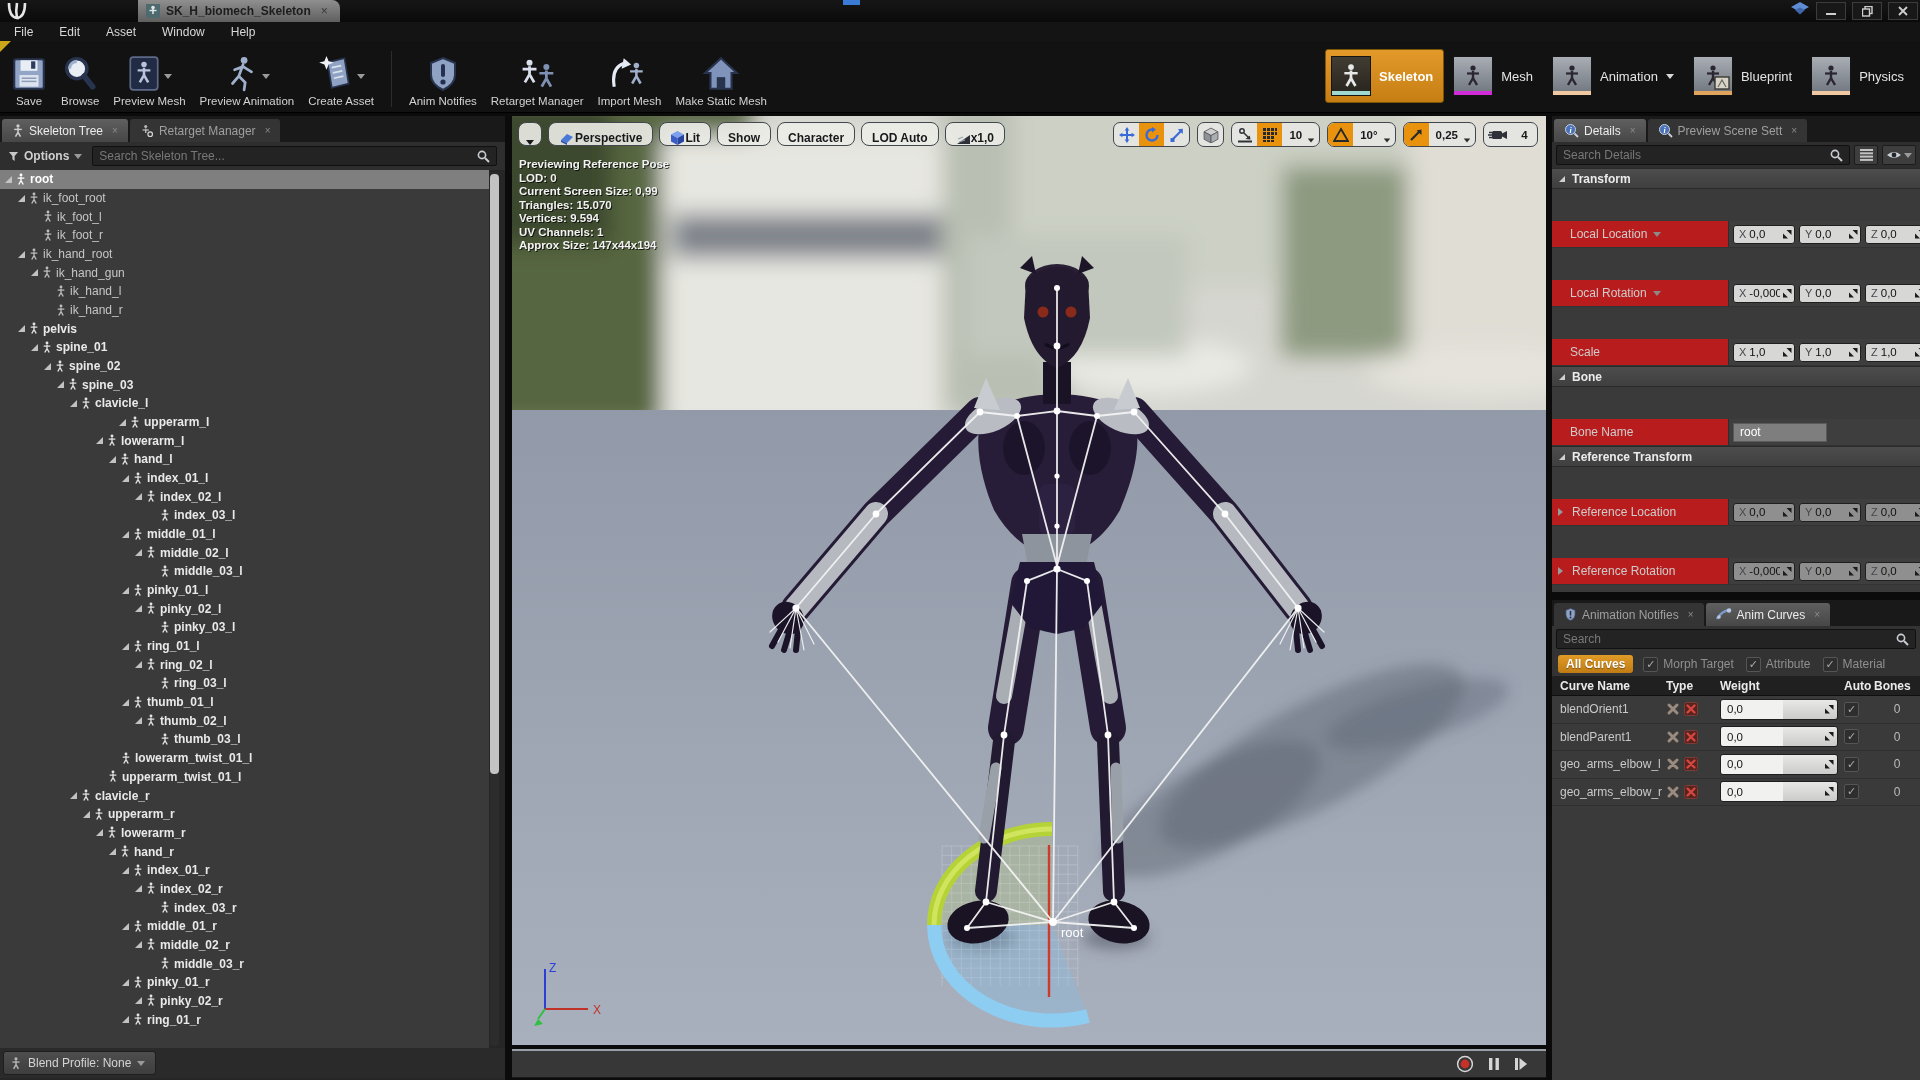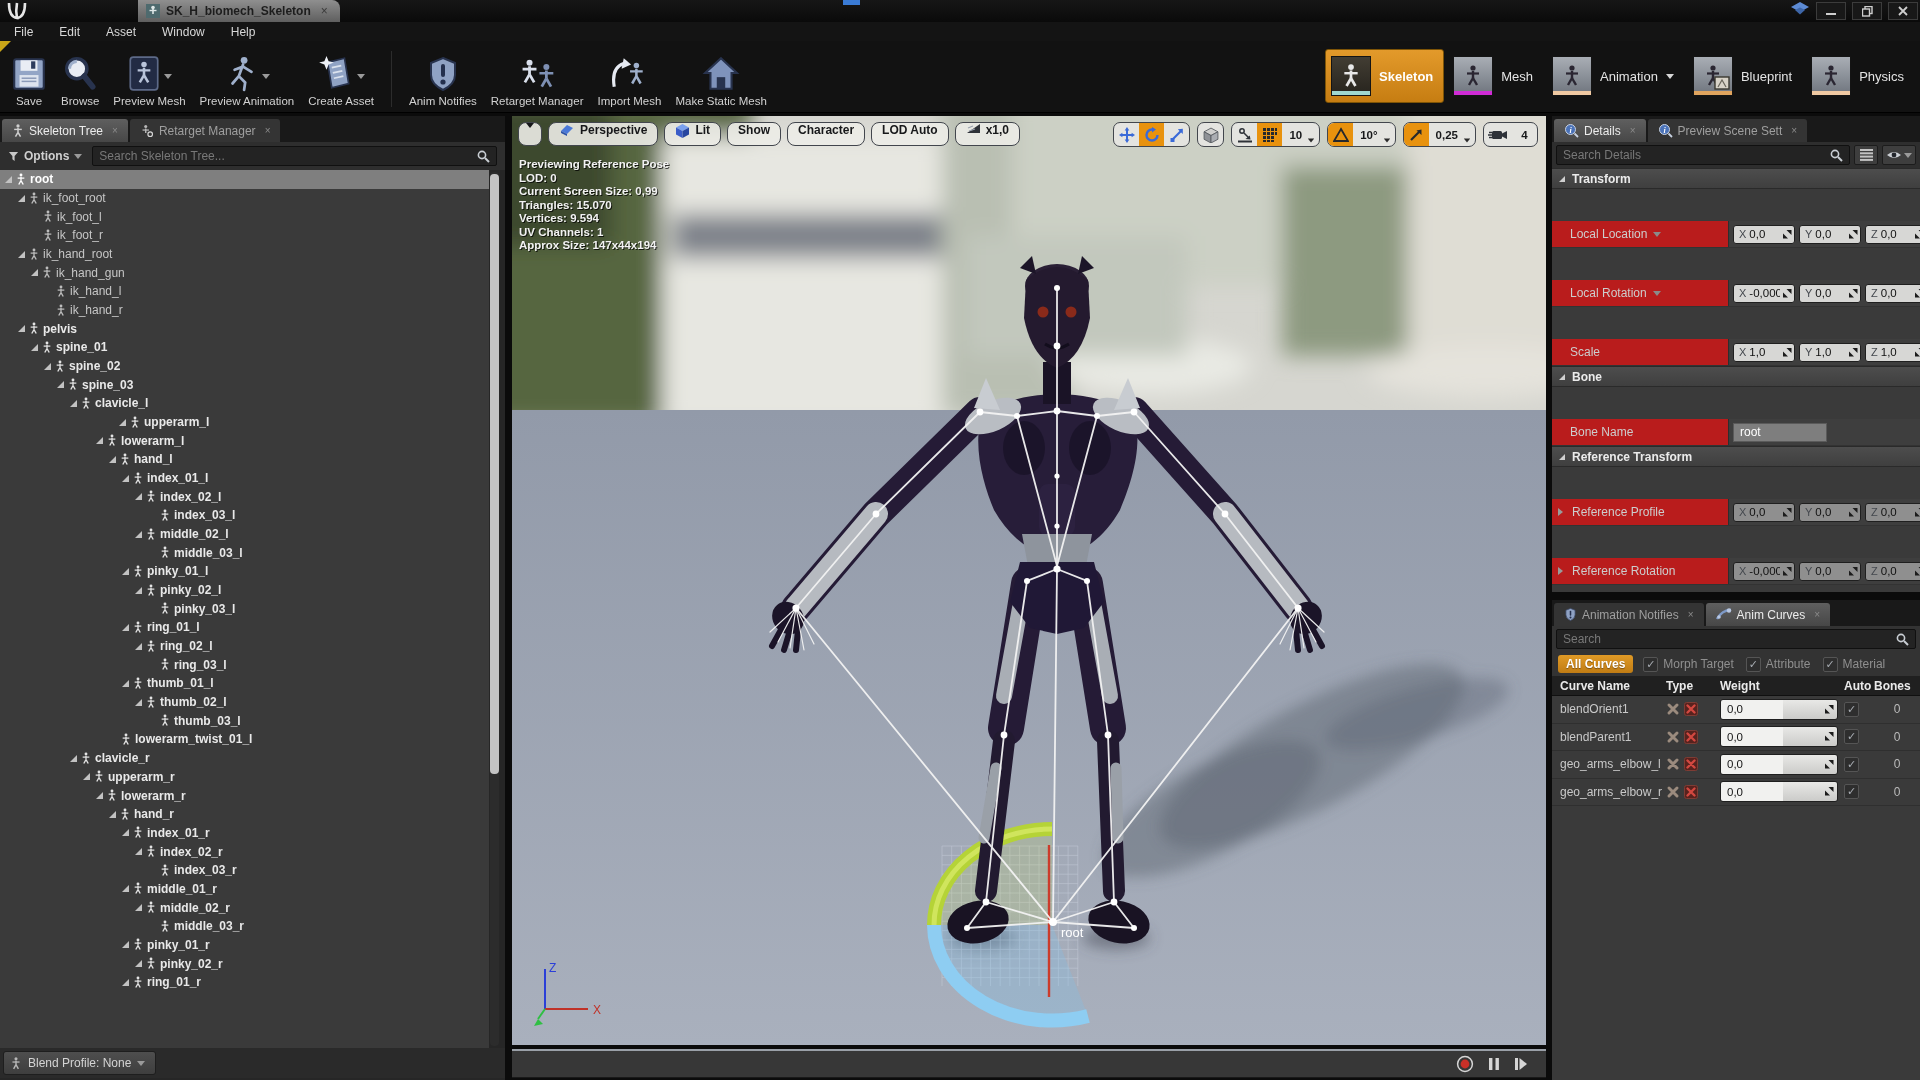--- a/index.html
+++ b/index.html
@@ -61,21 +61,21 @@
   #tree-scroll { position:absolute; right:6px; top:56px; width:9px; height:874px; background:#2c2c2c; border-radius:4px; }
   #tree-thumb { position:absolute; left:0; top:2px; width:9px; height:600px; background:#c3c3c3; border-radius:4px; }
   #lp-footer { position:absolute; left:0; bottom:2px; width:505px; height:30px; background:#2a2a2a; display:flex; align-items:center; padding-left:3px; }
   #blend-btn { display:flex; align-items:center; gap:6px; height:24px; padding:0 10px 0 6px; background:linear-gradient(#4e4e4e,#3e3e3e);
     border:1px solid #1e1e1e; border-radius:3px; color:#d4d4d4; font-size:12px; }
 
   
   #viewport { position:absolute; left:512px; top:116px; width:1034px; height:929px; background:#9aa2af; overflow:hidden; }
   #vp-scene { position:absolute; left:0; top:0; }
   #vp-toolbar { position:absolute; left:6px; top:6px; display:flex; gap:6px; align-items:center; }
-  .vpbtn { display:inline-flex; align-items:flex-start; gap:5px; height:24px; padding:0 10px; background:rgba(236,236,231,0.9);
+  .vpbtn { display:inline-flex; align-items:flex-end; height:24px; padding:0 10px; background:rgba(236,236,231,0.9);
     border:1.5px solid #42464d; border-radius:8px; color:#17181a; font-size:12px; font-weight:bold; white-space:nowrap; }
   .vpbtn.sm { padding:0 7px; }
   #vp-snaps { position:absolute; right:8px; top:6px; display:flex; gap:7px; align-items:center; }
   .snapgrp { display:flex; align-items:stretch; background:#e4e4e0; border:1.5px solid #42464d; border-radius:7px; overflow:hidden; height:25px; }
   .snapseg { display:flex; align-items:center; justify-content:center; min-width:25px; padding:0 4px; gap:2px; }
   .snapseg.active { background:#e8920e; }
   .snapval { font-weight:bold; font-size:11.5px; color:#17181a; padding:0 3px; }
   .snapseg .tri-down.dark { border-top-color:#2a2a2a; transform:scale(0.8); align-self:flex-end; margin-bottom:3px; }
   #vp-stats { position:absolute; left:7px; top:42px; font-size:11.5px; font-weight:bold; color:#f2f2f2; line-height:13.5px;
     text-shadow:1px 1px 0 rgba(0,0,0,0.75); }
@@ -686,20 +686,33 @@
             <svg width="10" height="13" viewBox="0 0 18 22">
               <circle cx="9" cy="3" r="2.6" fill="#e4e4e4"></circle>
               <line x1="9" y1="6" x2="9" y2="13" stroke="#e4e4e4" stroke-width="2.4"></line>
               <line x1="3" y1="8.5" x2="15" y2="8.5" stroke="#e4e4e4" stroke-width="2.2"></line>
               <line x1="9" y1="13" x2="5" y2="20" stroke="#e4e4e4" stroke-width="2.4"></line>
               <line x1="9" y1="13" x2="13" y2="20" stroke="#e4e4e4" stroke-width="2.4"></line>
             </svg>
           </span>
    <span>index_03_l</span>
         </div>
+        <div class="trow bold " style="padding-left:122px">
+   <span class="texp open"></span>
+   <span class="tbone">
+            <svg width="10" height="13" viewBox="0 0 18 22">
+              <circle cx="9" cy="3" r="2.6" fill="#e4e4e4"></circle>
+              <line x1="9" y1="6" x2="9" y2="13" stroke="#e4e4e4" stroke-width="2.4"></line>
+              <line x1="3" y1="8.5" x2="15" y2="8.5" stroke="#e4e4e4" stroke-width="2.2"></line>
+              <line x1="9" y1="13" x2="5" y2="20" stroke="#e4e4e4" stroke-width="2.4"></line>
+              <line x1="9" y1="13" x2="13" y2="20" stroke="#e4e4e4" stroke-width="2.4"></line>
+            </svg>
+          </span>
+   <span>middle_01_l</span>
+        </div>
         <div class="trow bold " style="padding-left:135px">
    <span class="texp open"></span>
    <span class="tbone">
             <svg width="10" height="13" viewBox="0 0 18 22">
               <circle cx="9" cy="3" r="2.6" fill="#e4e4e4"></circle>
               <line x1="9" y1="6" x2="9" y2="13" stroke="#e4e4e4" stroke-width="2.4"></line>
               <line x1="3" y1="8.5" x2="15" y2="8.5" stroke="#e4e4e4" stroke-width="2.2"></line>
               <line x1="9" y1="13" x2="5" y2="20" stroke="#e4e4e4" stroke-width="2.4"></line>
               <line x1="9" y1="13" x2="13" y2="20" stroke="#e4e4e4" stroke-width="2.4"></line>
             </svg>
@@ -841,20 +854,33 @@
    <span class="tbone">
             <svg width="10" height="13" viewBox="0 0 18 22">
               <circle cx="9" cy="3" r="2.6" fill="#e4e4e4"></circle>
               <line x1="9" y1="6" x2="9" y2="13" stroke="#e4e4e4" stroke-width="2.4"></line>
               <line x1="3" y1="8.5" x2="15" y2="8.5" stroke="#e4e4e4" stroke-width="2.2"></line>
               <line x1="9" y1="13" x2="5" y2="20" stroke="#e4e4e4" stroke-width="2.4"></line>
               <line x1="9" y1="13" x2="13" y2="20" stroke="#e4e4e4" stroke-width="2.4"></line>
             </svg>
           </span>
    <span>lowerarm_twist_01_l</span>
+        </div>
+        <div class="trow bold " style="padding-left:96px">
+   <span class="texp "></span>
+   <span class="tbone">
+            <svg width="10" height="13" viewBox="0 0 18 22">
+              <circle cx="9" cy="3" r="2.6" fill="#e4e4e4"></circle>
+              <line x1="9" y1="6" x2="9" y2="13" stroke="#e4e4e4" stroke-width="2.4"></line>
+              <line x1="3" y1="8.5" x2="15" y2="8.5" stroke="#e4e4e4" stroke-width="2.2"></line>
+              <line x1="9" y1="13" x2="5" y2="20" stroke="#e4e4e4" stroke-width="2.4"></line>
+              <line x1="9" y1="13" x2="13" y2="20" stroke="#e4e4e4" stroke-width="2.4"></line>
+            </svg>
+          </span>
+   <span>upperarm_twist_01_l</span>
         </div>
         <div class="trow bold " style="padding-left:70px">
    <span class="texp open"></span>
    <span class="tbone">
             <svg width="10" height="13" viewBox="0 0 18 22">
               <circle cx="9" cy="3" r="2.6" fill="#e4e4e4"></circle>
               <line x1="9" y1="6" x2="9" y2="13" stroke="#e4e4e4" stroke-width="2.4"></line>
               <line x1="3" y1="8.5" x2="15" y2="8.5" stroke="#e4e4e4" stroke-width="2.2"></line>
               <line x1="9" y1="13" x2="5" y2="20" stroke="#e4e4e4" stroke-width="2.4"></line>
               <line x1="9" y1="13" x2="13" y2="20" stroke="#e4e4e4" stroke-width="2.4"></line>
@@ -1582,21 +1608,21 @@
               <span class="bnf">root</span>
             </div>
           </div>
           <div class="dhead">
             <span class="dtri"></span>
             <span>Reference Transform</span>
           </div>
           <div class="drow">
       <div class="dlabel">
               <span class="tri-right"></span>
-              <span>Reference Profile</span>
+              <span>Reference Location</span>
             </div>
             <div class="dfields">
               <span class="nf dis">
     <span class="ax">X</span>
                 <span class="nv">0,0</span>
                 <svg width="9" height="9" viewBox="0 0 9 9">
                   <path d="M8.5,0 V5 L3.5,0 Z" fill="#1b1b1b"></path>
                   <path d="M0,8.5 H5 L0,3.5 Z" fill="#1b1b1b"></path>
                 </svg>
               </span>

